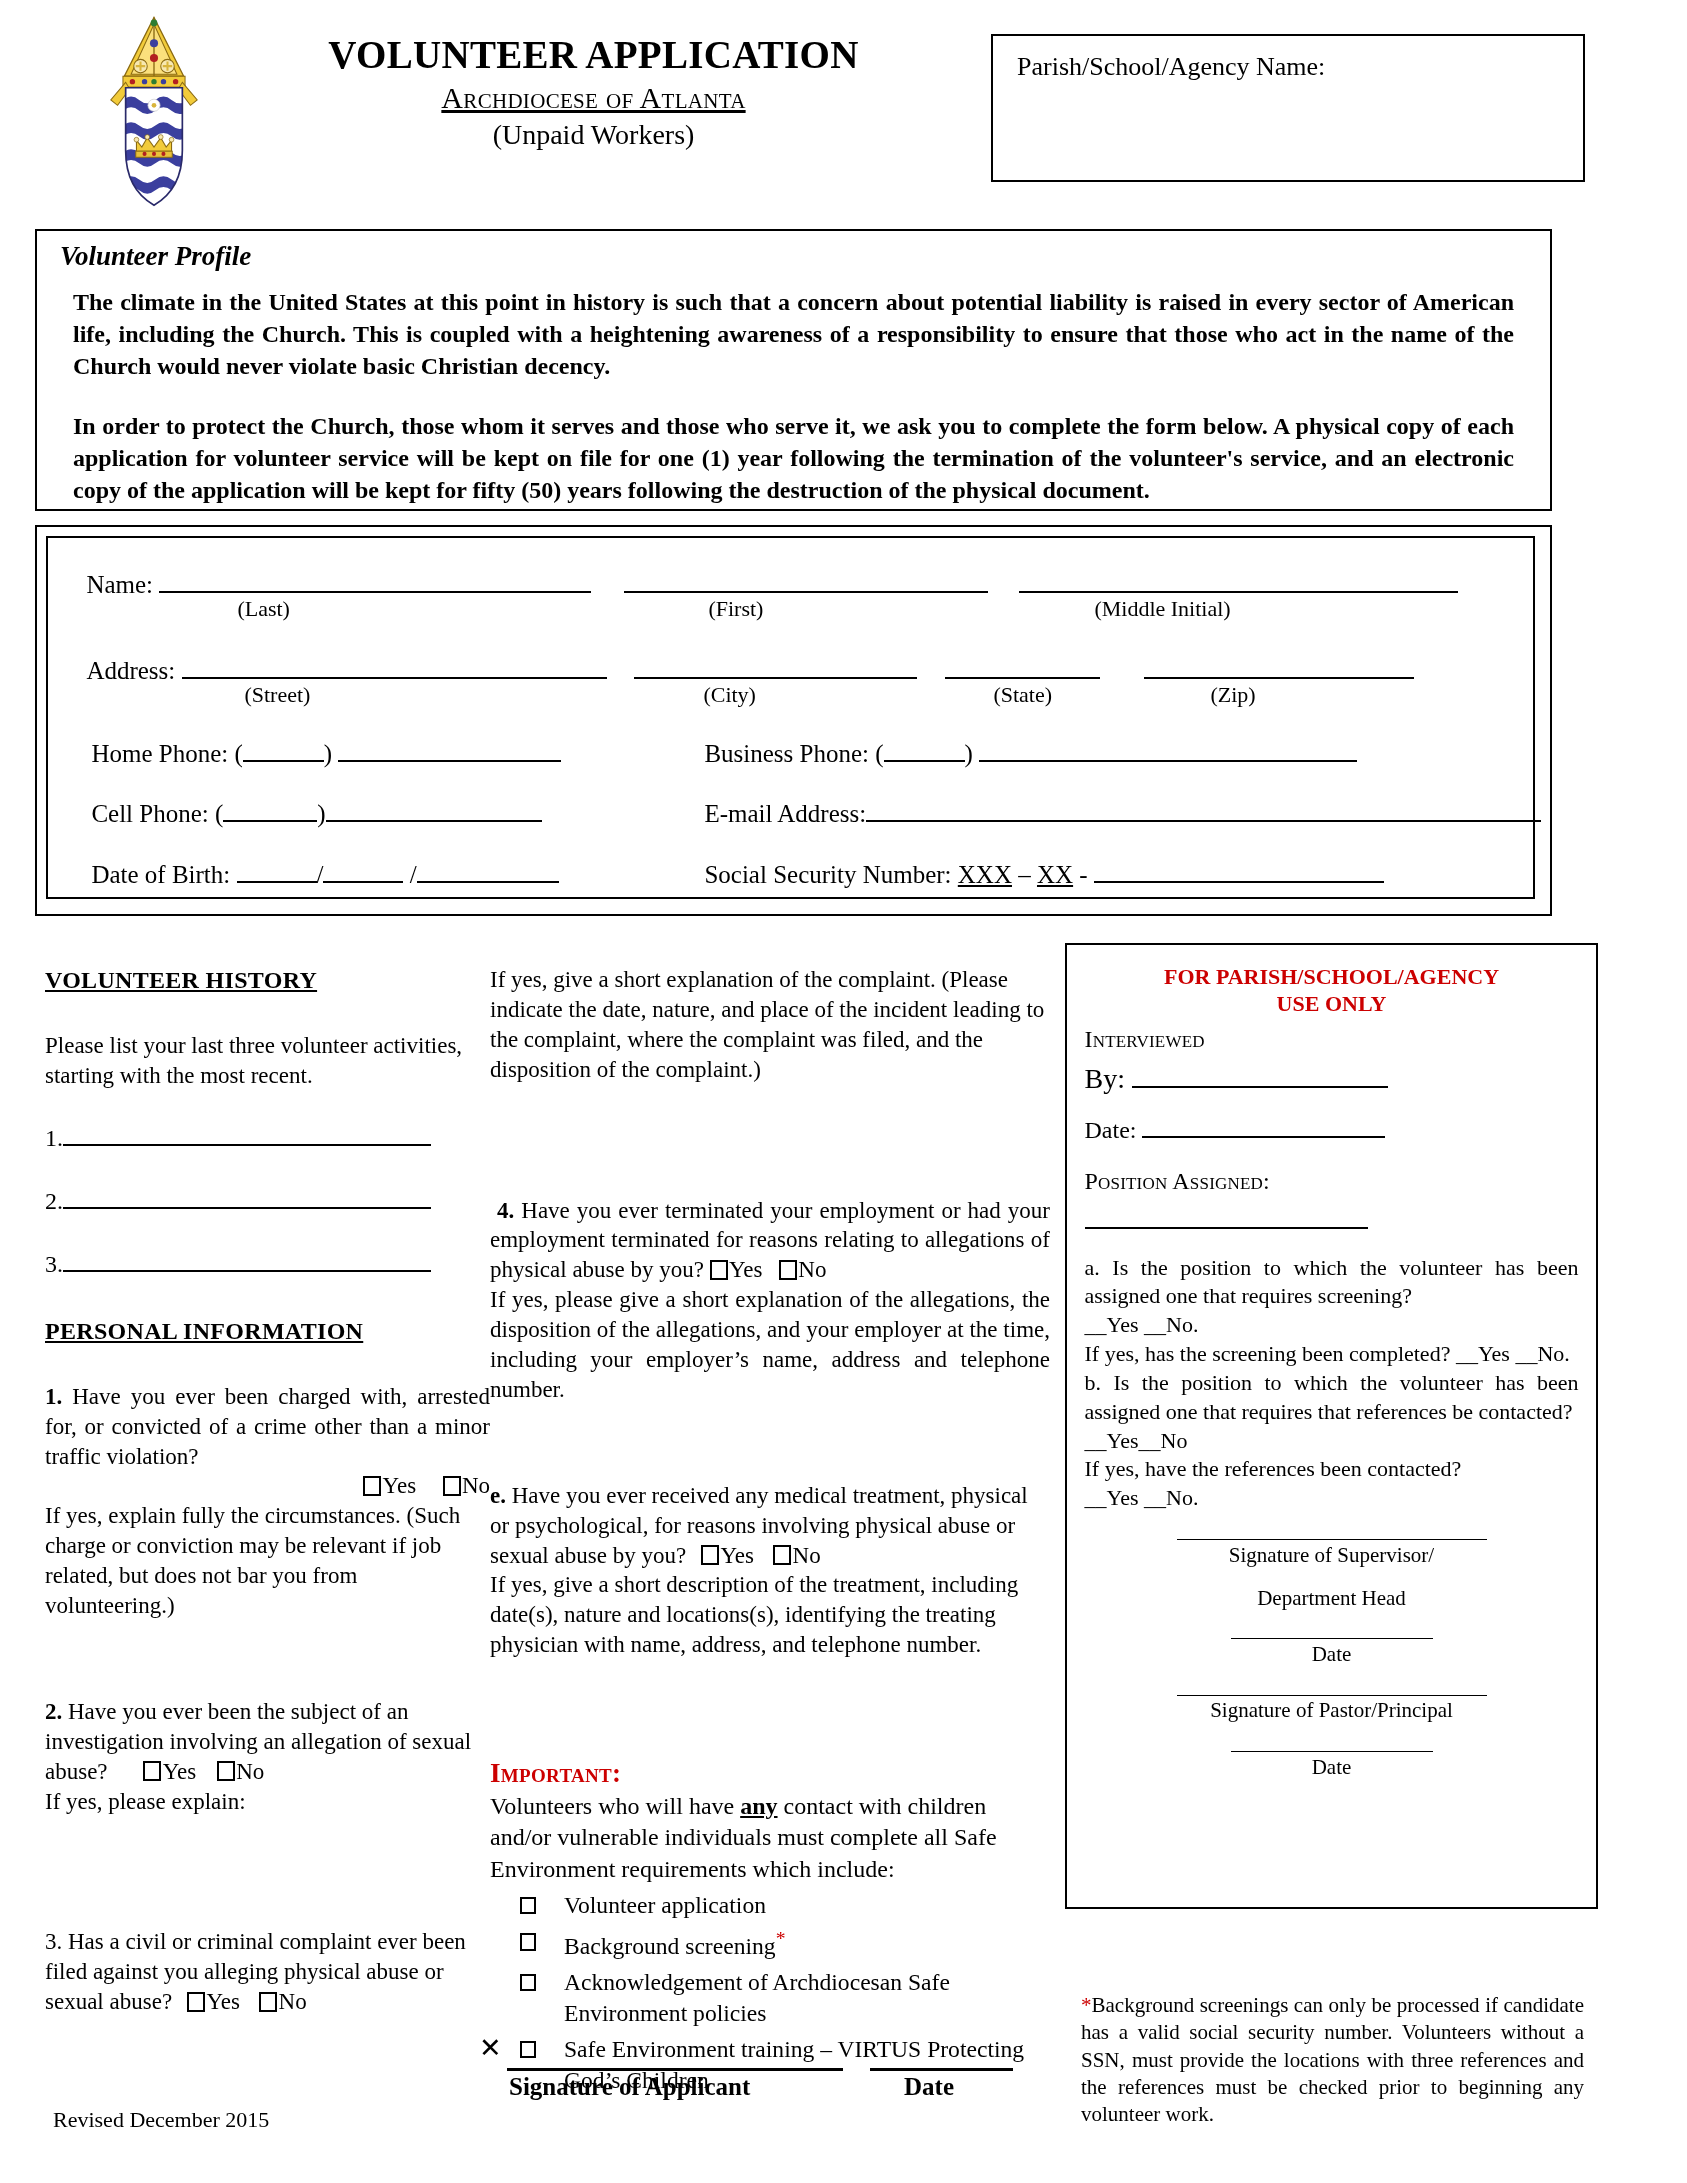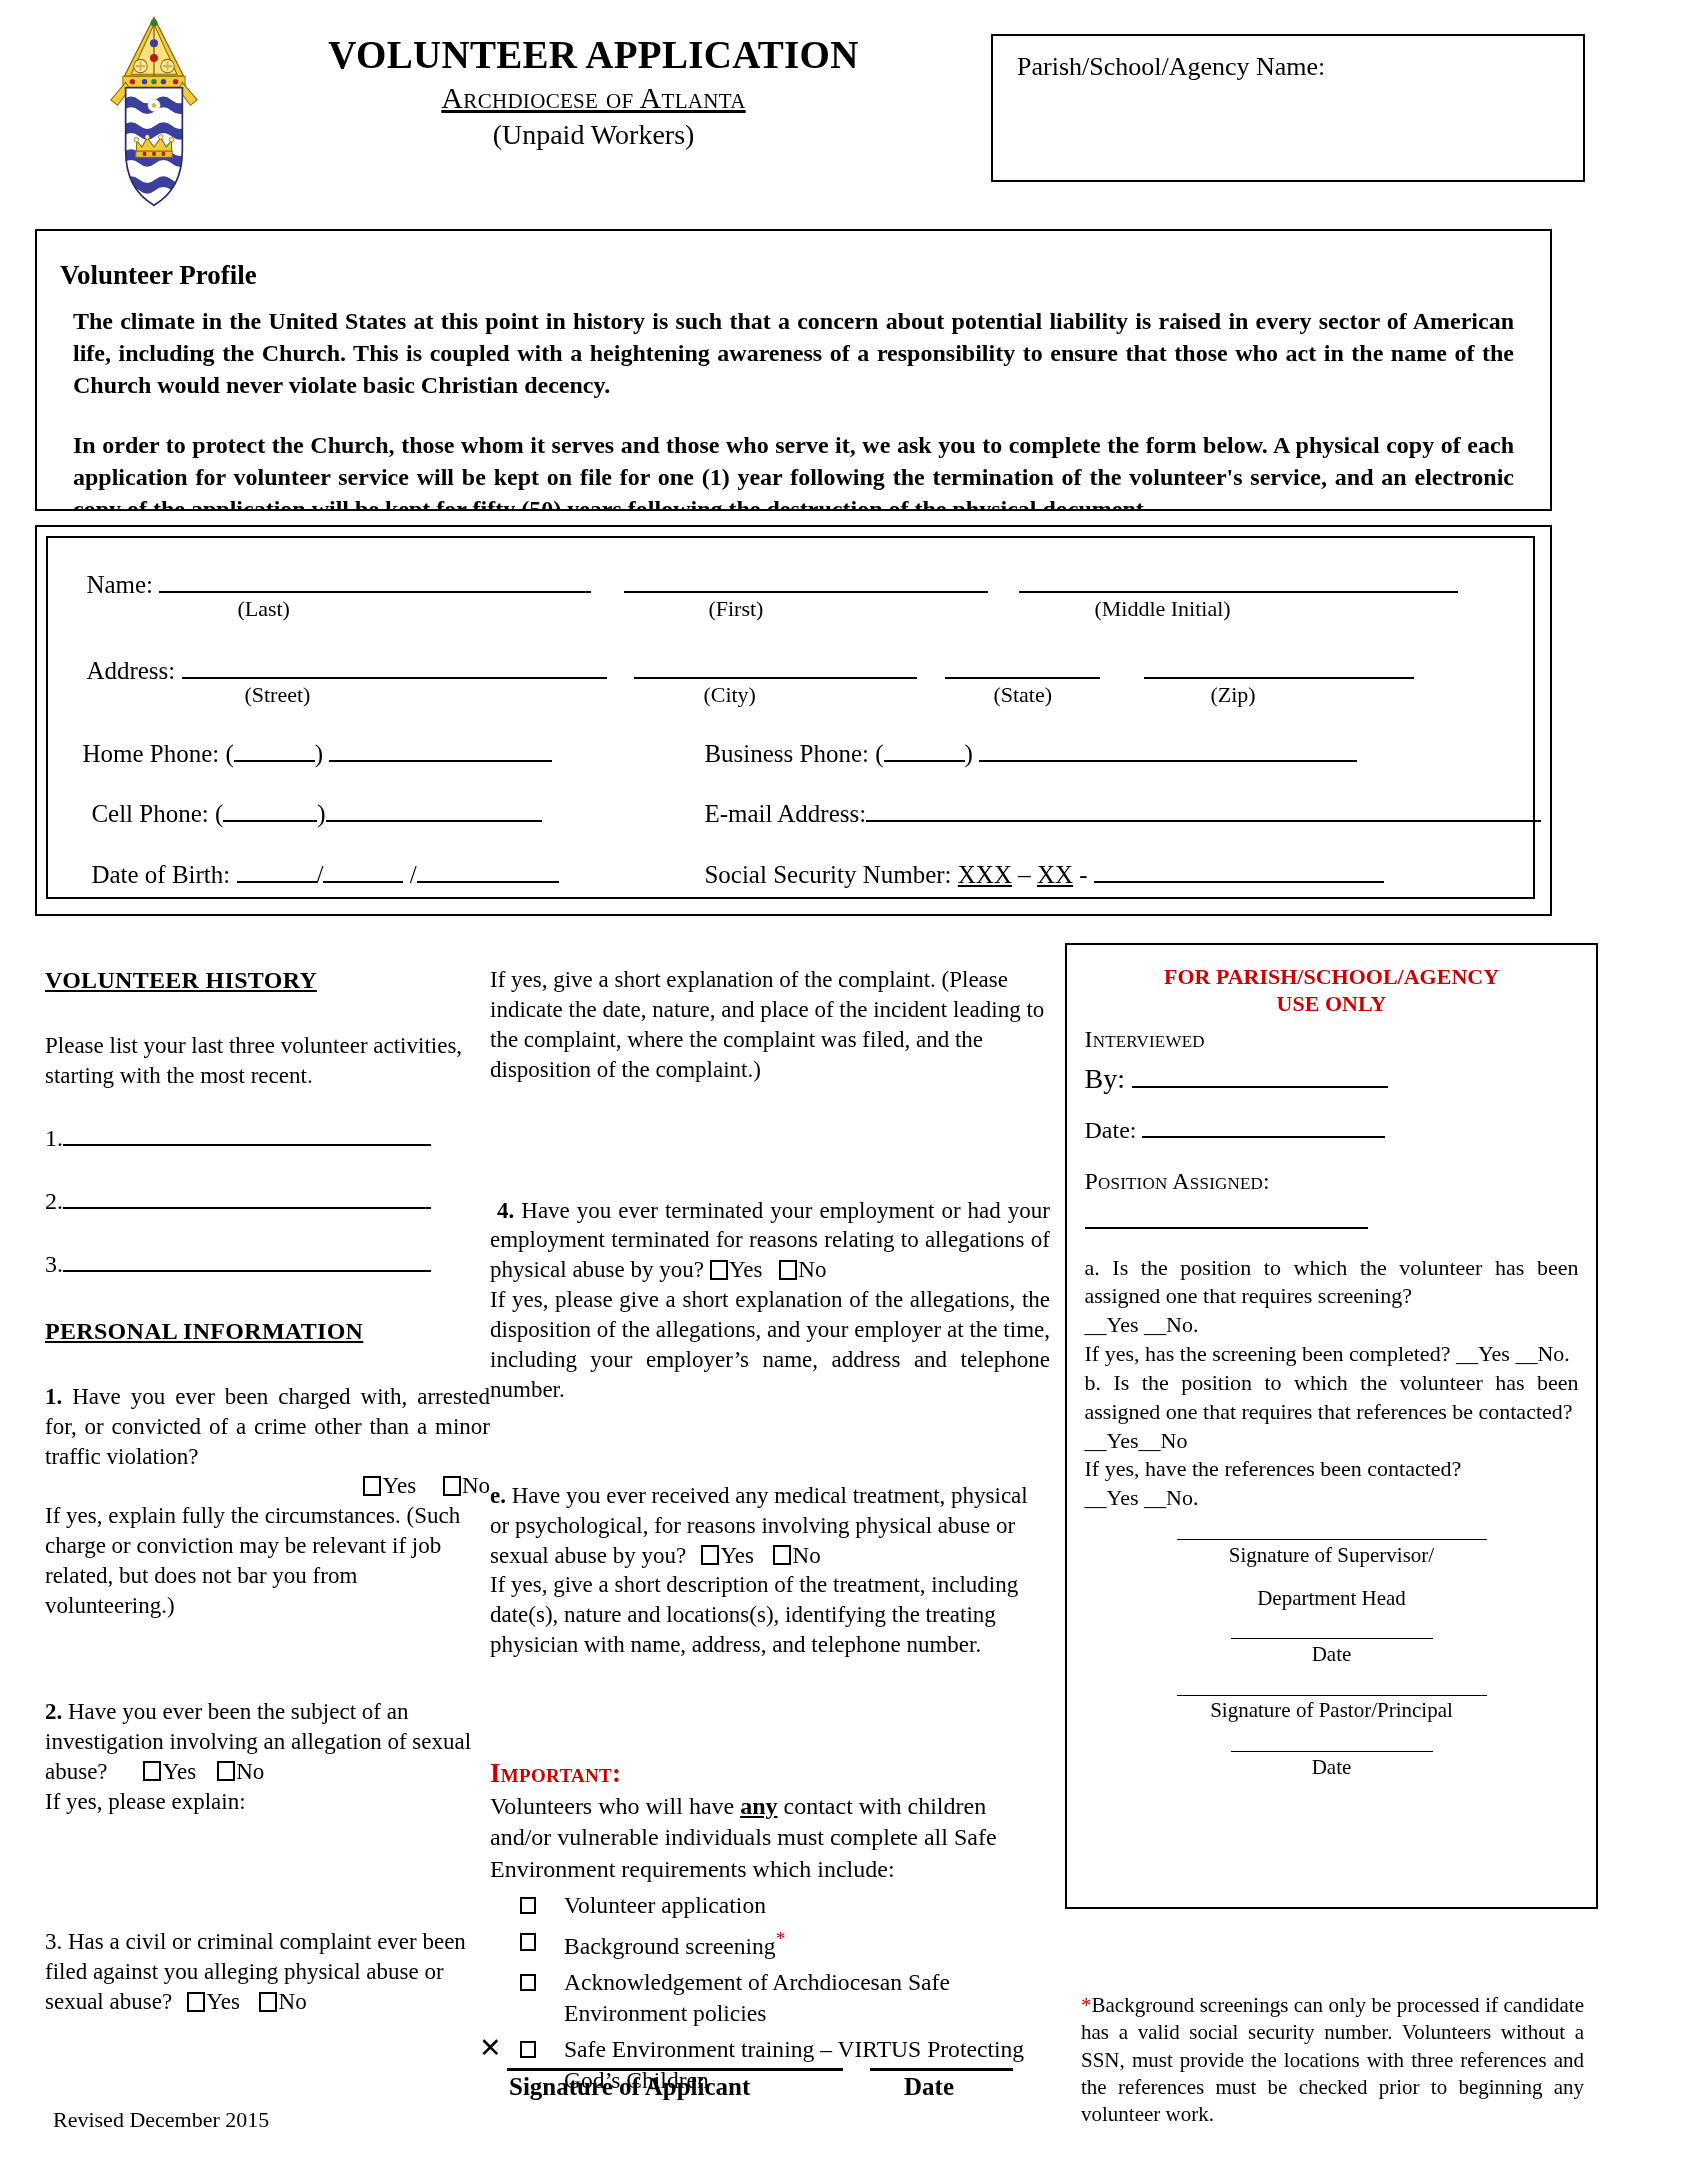--- a/index.html
+++ b/index.html
@@ -76,21 +76,22 @@
     position: absolute;
     left: 35px; top: 229px;
     width: 1517px; height: 282px;
     border: 2.7px solid #000;
     box-sizing: border-box;
     overflow: hidden;
   }
   .profile-title {
     font-size: 27px;
     font-weight: bold;
-    padding: 29px 0 0 23px;
+    padding: 10px 0 0 23px;
+    font-style: italic;
   }
   .profile-para {
     font-size: 24px;
     line-height: 1.33;
     text-align: justify;
     padding: 0 36px;
     margin-top: 15px;
     font-weight: bold;
   }
   .profile-para.second { margin-top: 28px; }
@@ -321,21 +322,21 @@
         <span style="display:inline-block;width:15px;"></span>
         <span class="ul" style="width:155px;"></span>
         <span style="display:inline-block;width:32px;"></span>
         <span class="ul" style="width:270px;"></span>
       </div>
       <div class="contact-row cap" style="left:196px; top:144px;">(Street)</div>
       <div class="contact-row cap" style="left:655px; top:144px;">(City)</div>
       <div class="contact-row cap" style="left:945px; top:144px;">(State)</div>
       <div class="contact-row cap" style="left:1162px; top:144px;">(Zip)</div>
 
-      <div class="contact-row" style="left:34px; top:196px;">
+      <div class="contact-row" style="left:43px; top:196px;">
         <span>Home Phone: (</span><span class="ul" style="width:81px;"></span><span>)</span>
         <span class="ul" style="width:223px;"></span>
       </div>
       <div class="contact-row" style="left:656px; top:196px;">
         <span>Business Phone: (</span><span class="ul" style="width:81px;"></span><span>)</span>
         <span class="ul" style="width:378px;"></span>
       </div>
 
       <div class="contact-row" style="left:43px; top:256px;">
         <span>Cell Phone: (</span><span class="ul" style="width:94px;"></span><span>)</span><span class="ul" style="width:216px;"></span>

